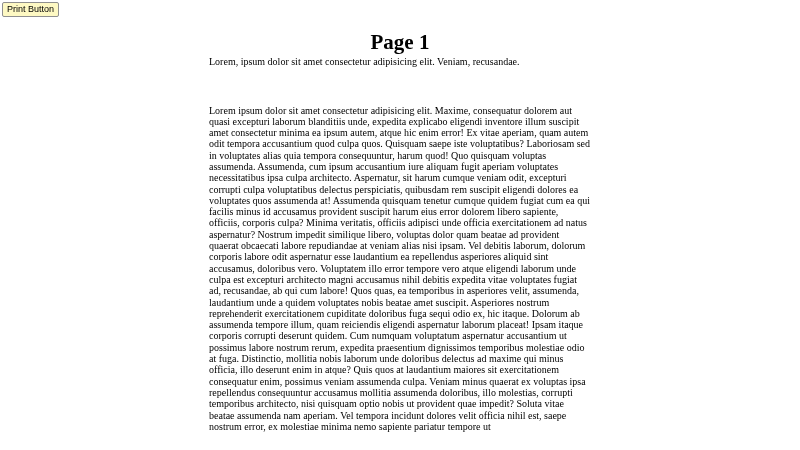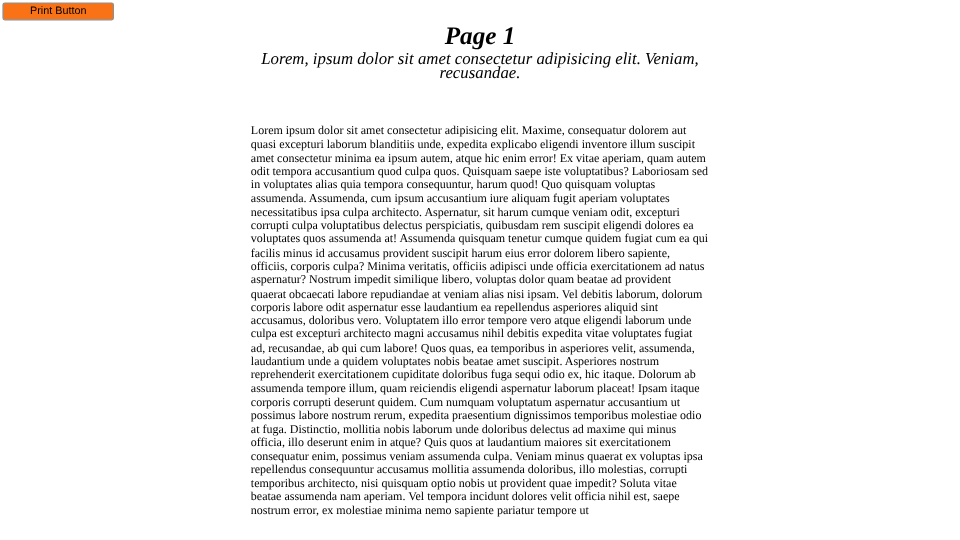--- a/index.html
+++ b/index.html
@@ -15,47 +15,45 @@
     color: #000000;
     font-family: "Liberation Serif", "DejaVu Serif", serif;
   }
   .print-btn {
     position: absolute;
     top: 2px;
     left: 2px;
     font-family: "Liberation Sans", "DejaVu Sans", sans-serif;
     font-size: 9px;
     line-height: 1;
-    padding: 2px 22px;
+    padding: 2px 4px;
     color: #000000;
-    background: #f97316;
+    background: #fef9c3;
     border: 1px solid #8f8f8f;
     border-radius: 2px;
     cursor: pointer;
   }
   .content {
     width: 382px;
     margin: 0 auto;
   }
   .page h1 {
     font-size: 21px;
     line-height: 21px;
     font-weight: bold;
     margin: 0;
     text-align: center;
   }
   .page-1 {
-    margin-top: 20px;
-    font-style: italic;
+    margin-top: 32px;
   }
   .page-1 p {
-    font-size: 14px;
+    font-size: 10px;
     line-height: 11.5px;
     margin: 3px 0 0 0;
-    text-align: center;
   }
   .page-2 {
     margin-top: 37px;
   }
   .page-2 p {
     font-size: 10px;
     line-height: 11.3px;
     margin: 2px 0 0 0;
     text-align: left;
   }

